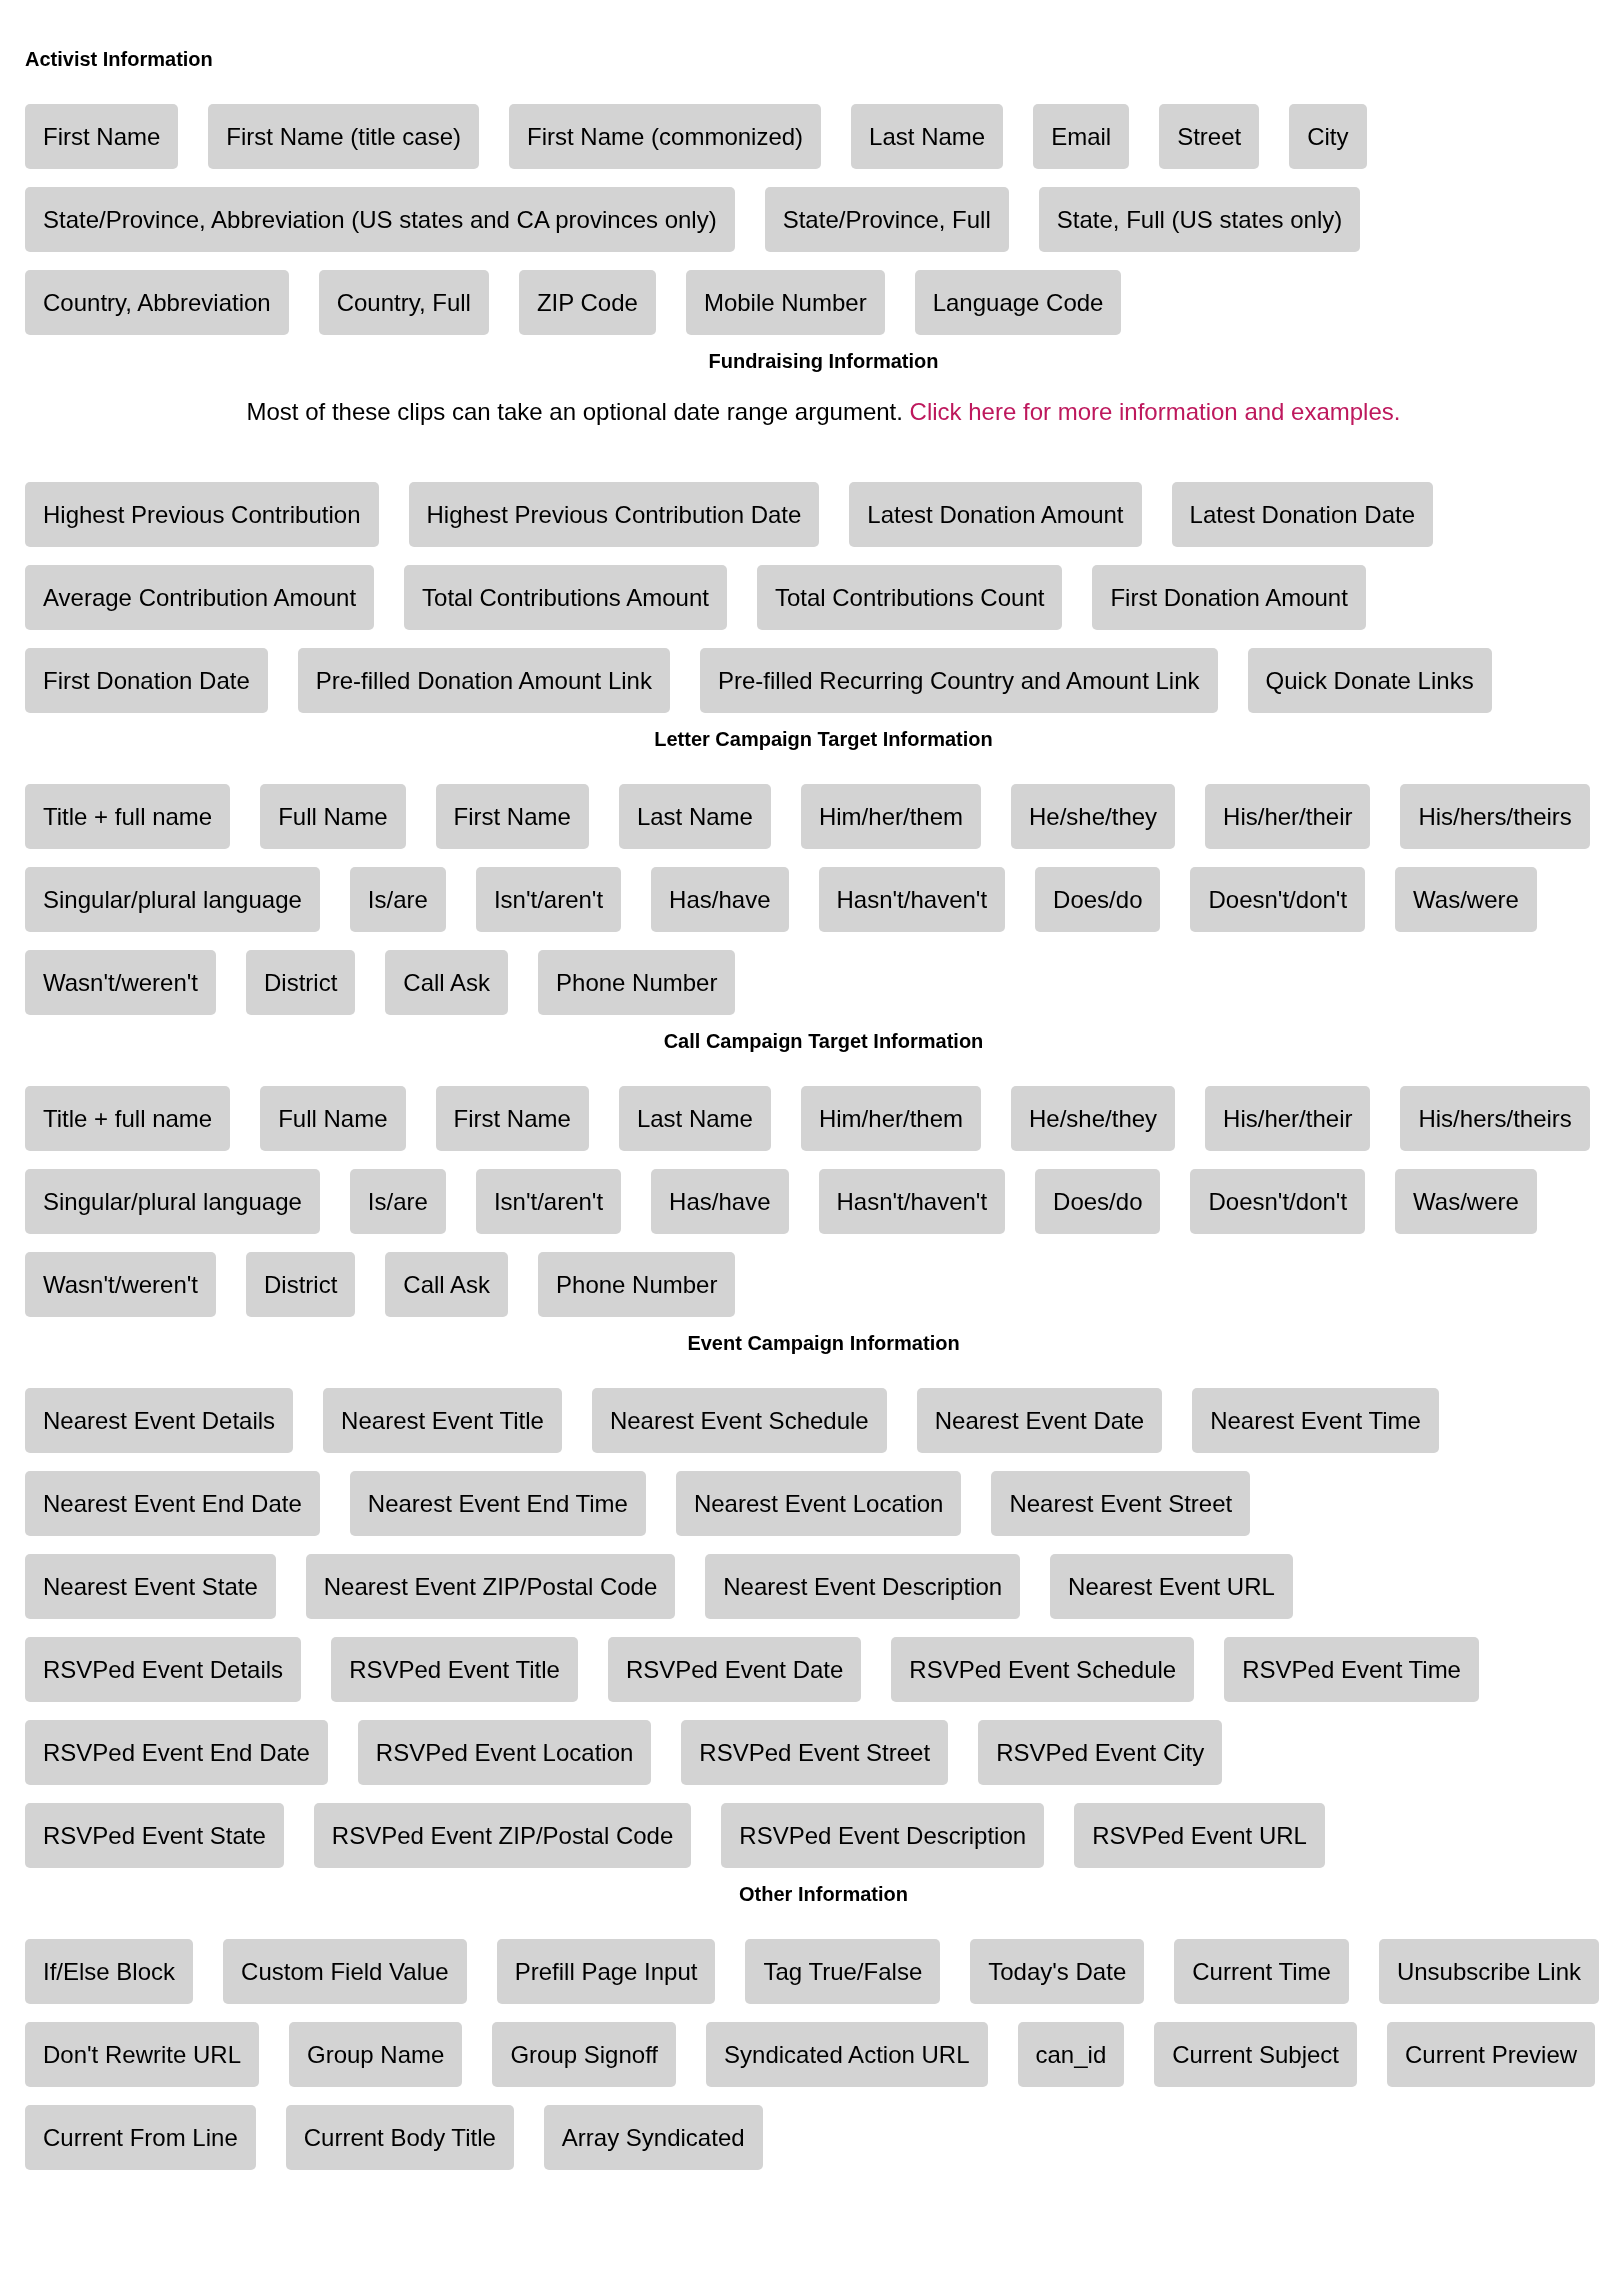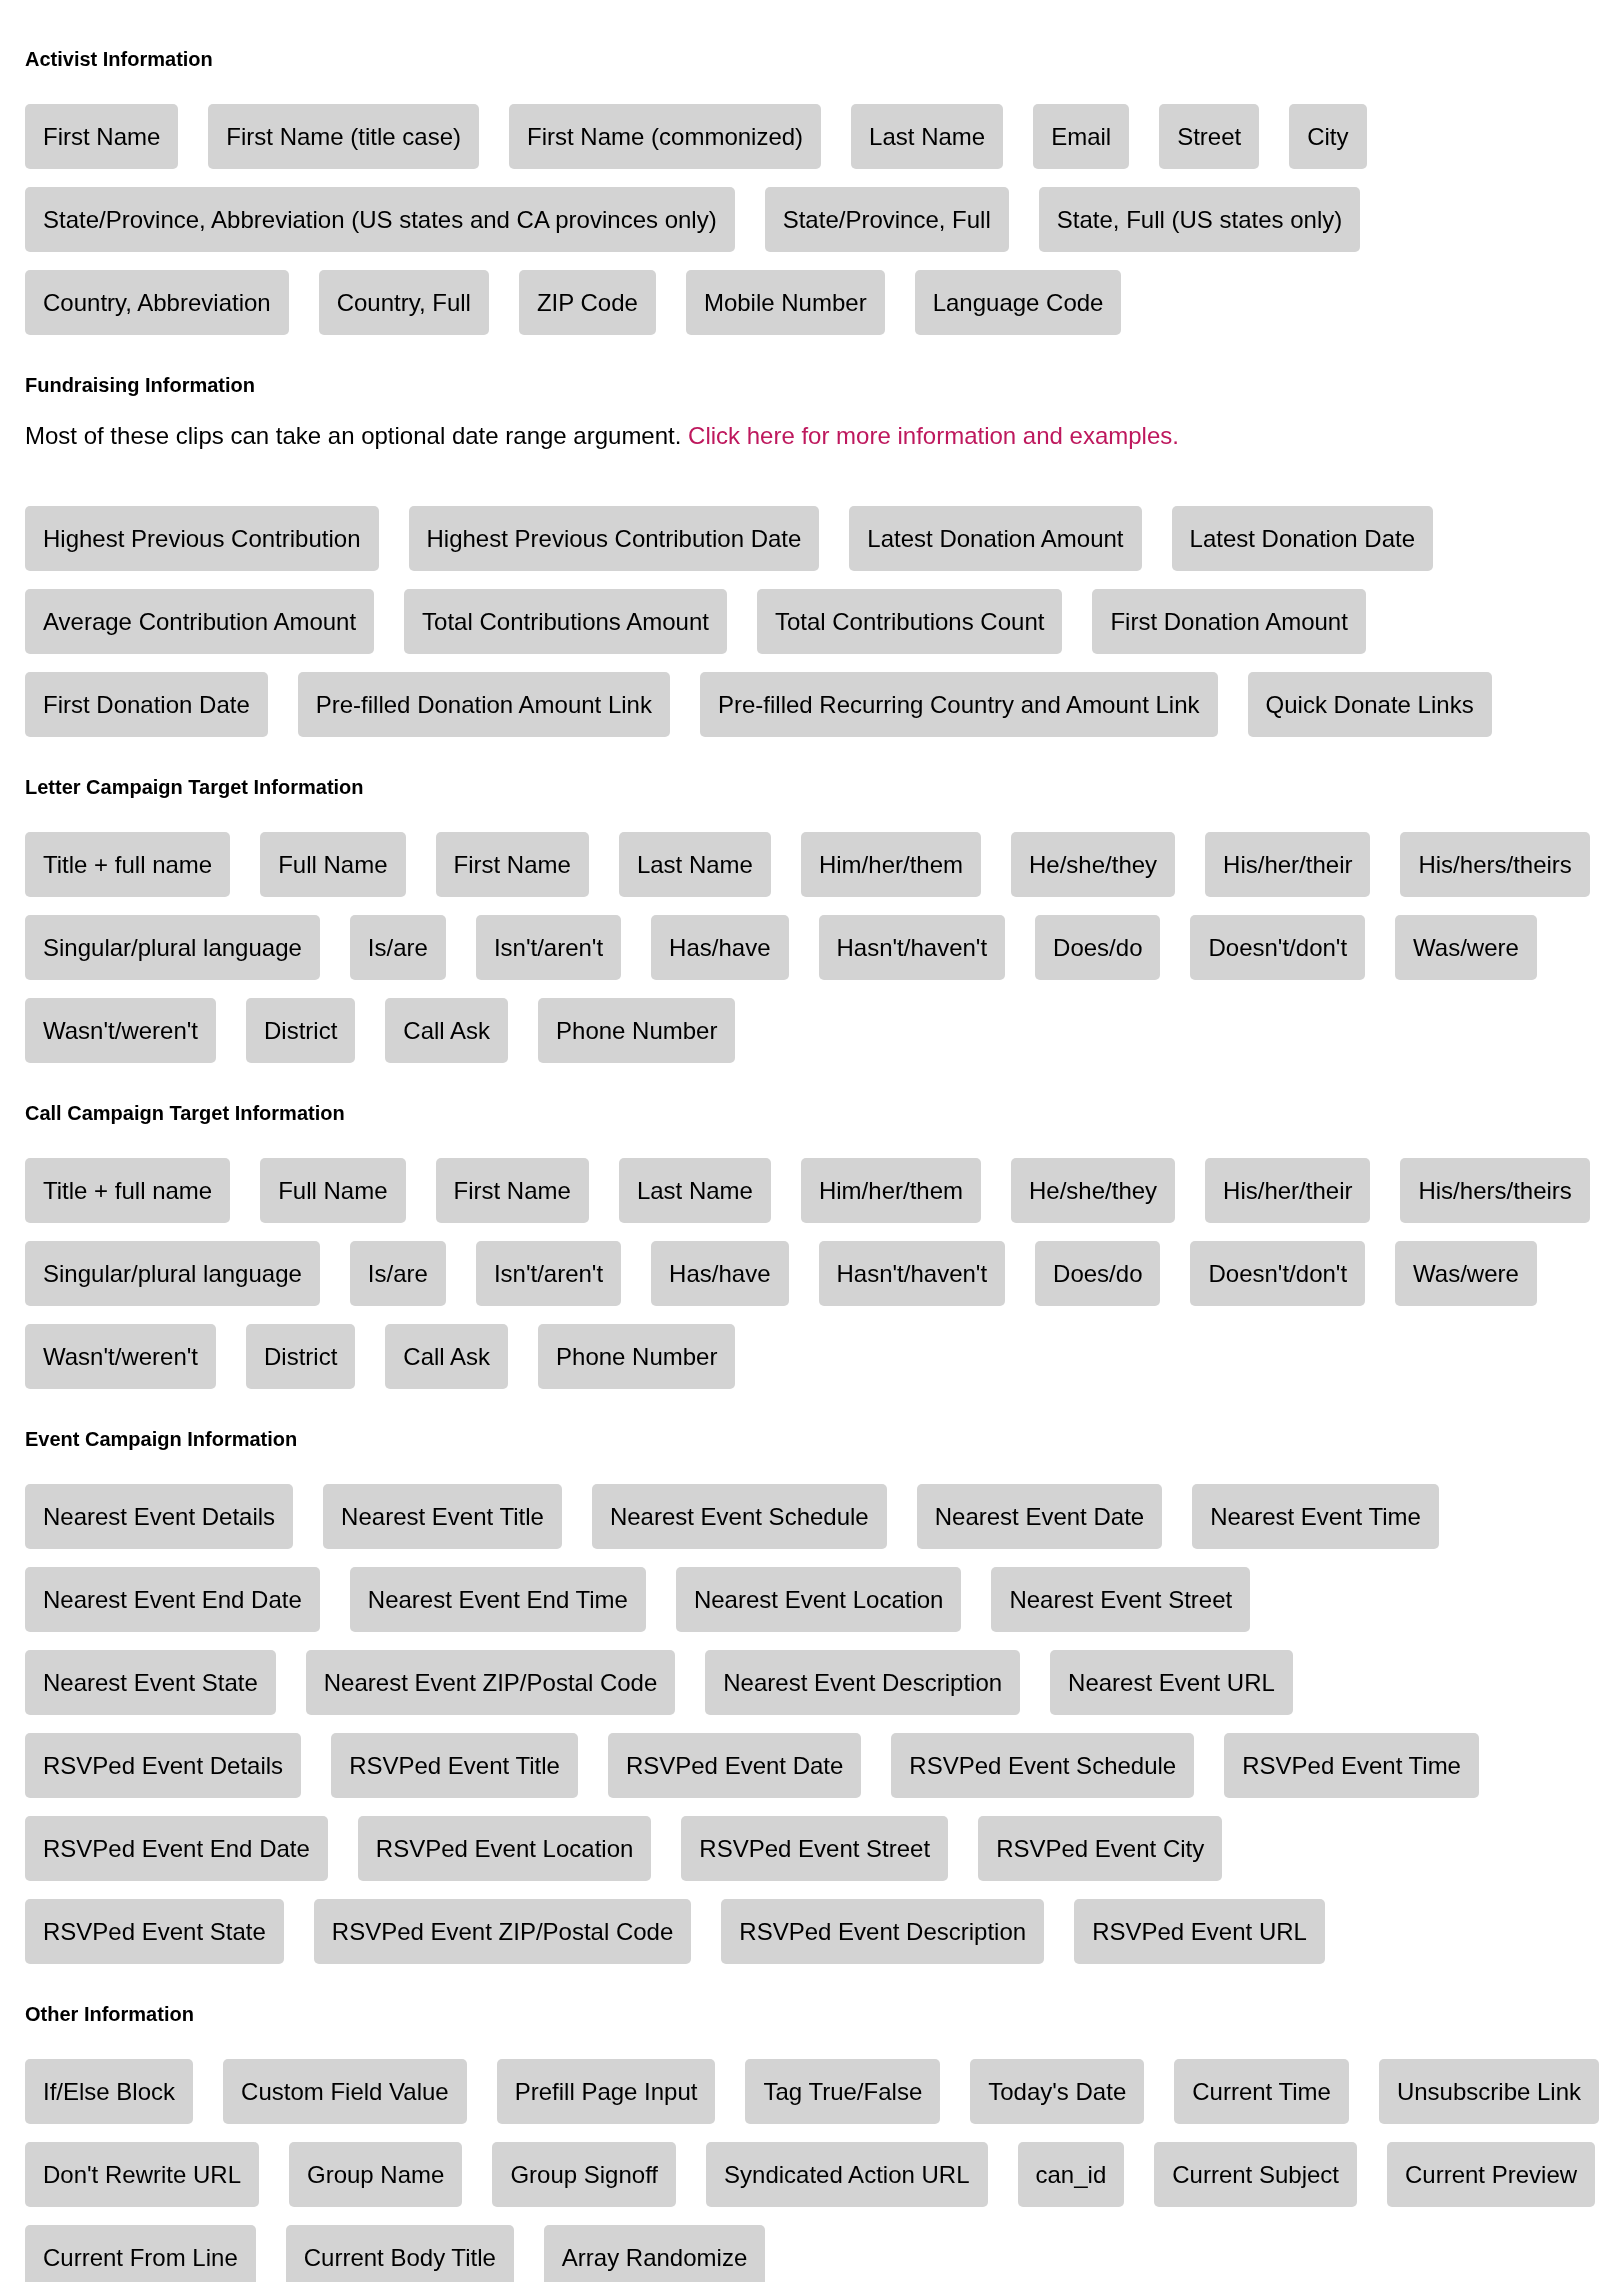--- a/index.html
+++ b/index.html
@@ -9,21 +9,21 @@
   }
   body {
     width: 1622px;
     min-height: 2283px;
     font-family: "Liberation Sans", sans-serif;
     color: #000000;
     box-sizing: border-box;
     padding: 45px 0 0 25px;
   }
   .section { margin: 0; }
-  .section + .section { margin-top: 36px; }
+  .section + .section { margin-top: 12px; text-align: center; }
   .section-title {
     font-size: 20px;
     font-weight: bold;
     line-height: 28px;
     height: 28px;
     margin: 0 0 31px 0;
     white-space: nowrap;
   }
   .section-title.has-note { margin-bottom: 23px; }
   .note {
@@ -230,18 +230,18 @@
           <div class="clip">Group Name</div>
           <div class="clip">Group Signoff</div>
           <div class="clip">Syndicated Action URL</div>
           <div class="clip">can_id</div>
           <div class="clip">Current Subject</div>
           <div class="clip">Current Preview</div>
         </div>
         <div class="row">
           <div class="clip">Current From Line</div>
           <div class="clip">Current Body Title</div>
-          <div class="clip">Array Randomize</div>
+          <div class="clip">Array Syndicated</div>
         </div>
       </div>
     </div>
   </div>
 
 
 </body></html>

